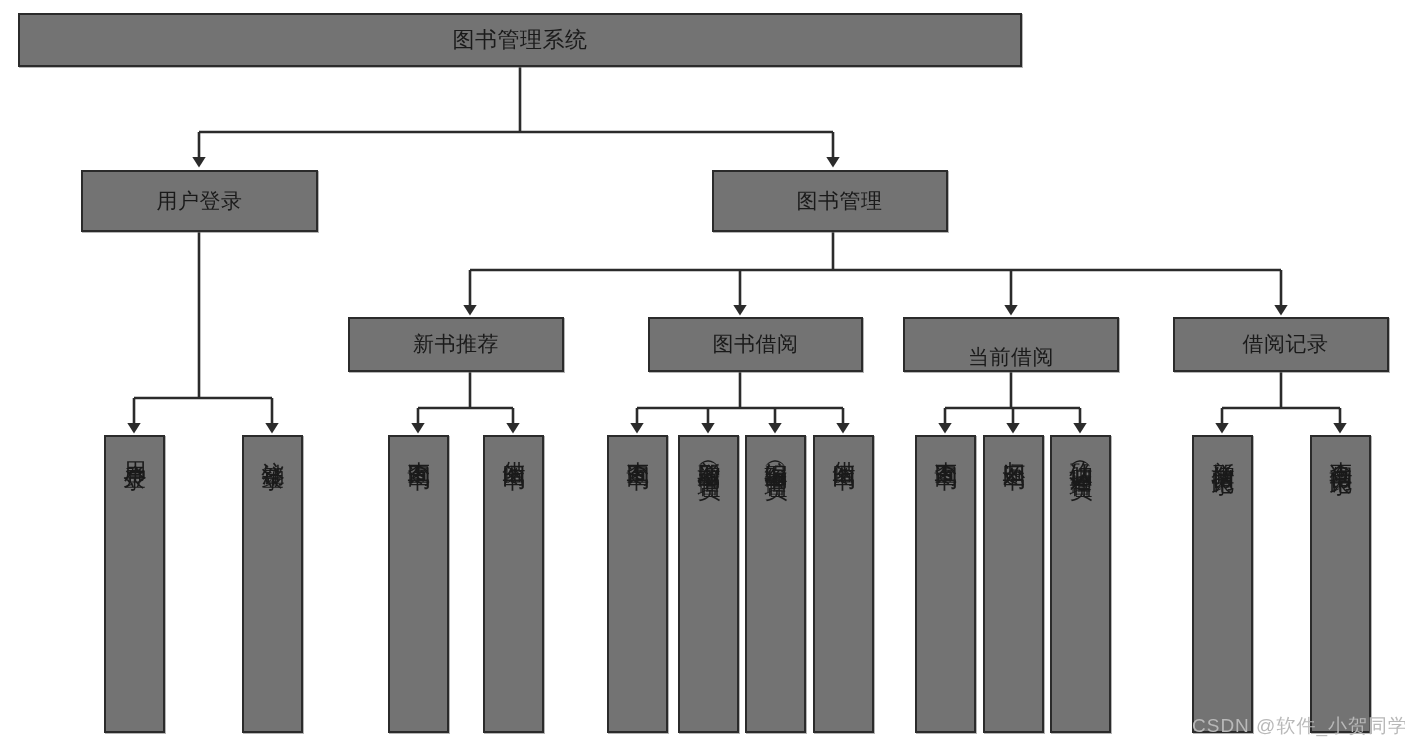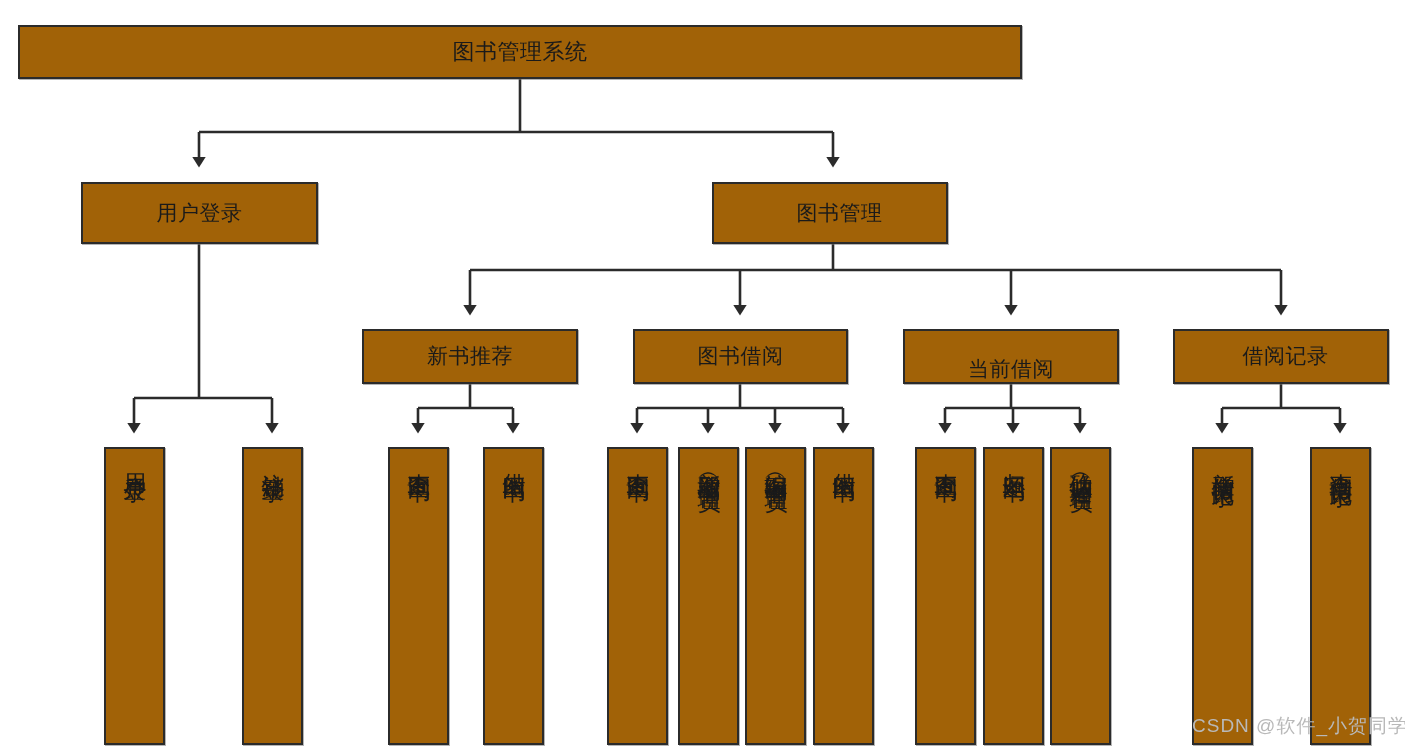--- a/index.html
+++ b/index.html
@@ -10,27 +10,26 @@
     font-family:"Liberation Sans","DejaVu Sans",sans-serif;
     overflow:hidden;
     position:relative;
   }
   #diagram-root{position:relative;width:1405px;height:747px;}
   svg#edges{position:absolute;left:0;top:0;width:1405px;height:747px;}
 
   .node{
     position:absolute;
     box-sizing:border-box;
-    background:#a16207;
+    background:#737373;
     border:2.5px solid #2b2b2b;
     display:flex;
     align-items:center;
     justify-content:center;
     box-shadow:1px 1px 0 rgba(120,120,120,.55);
-    margin-top:12px;
   }
   .node .label{
     color:#1a1a1a;
     line-height:1.18;
     text-align:center;
     white-space:nowrap;
     user-select:none;
   }
   
   .node.h .label{
@@ -117,24 +116,24 @@
     <span class="label">图书管理系统</span>
   </div>
 
   <div class="node h" style="left:81px;top:170px;width:237px;height:62px;">
     <span class="label">用户登录</span>
   </div>
   <div class="node h" style="left:712px;top:170px;width:236px;height:62px;padding-left:19px;">
     <span class="label">图书管理</span>
   </div>
 
-  <div class="node h" style="left:362px;top:317px;width:216px;height:55px;">
+  <div class="node h" style="left:348px;top:317px;width:216px;height:55px;">
     <span class="label">新书推荐</span>
   </div>
-  <div class="node h" style="left:633px;top:317px;width:215px;height:55px;">
+  <div class="node h" style="left:648px;top:317px;width:215px;height:55px;">
     <span class="label">图书借阅</span>
   </div>
   <div class="node h" style="left:903px;top:317px;width:216px;height:55px;align-items:flex-end;">
     <span class="label">当前借阅</span>
   </div>
   <div class="node h" style="left:1173px;top:317px;width:216px;height:55px;padding-left:9px;">
     <span class="label">借阅记录</span>
   </div>
 
   <div class="node v" style="left:104px;top:435px;width:61px;height:298px;">

